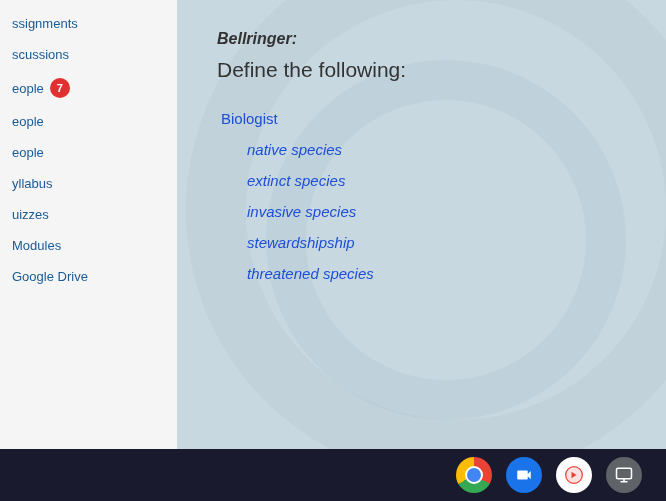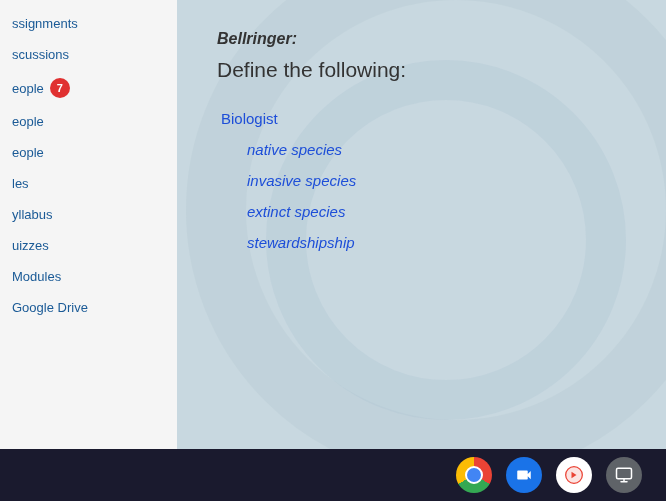--- a/index.html
+++ b/index.html
@@ -188,45 +188,43 @@
       <span>eople</span>
       <span class="badge">7</span>
     </div>
     <div class="sidebar-item">
       <span>eople</span>
     </div>
     <div class="sidebar-item">
       <span>eople</span>
     </div>
     <div class="sidebar-item">
-      <span>les</span>
-    </div>
-    <div class="sidebar-item">
       <span>yllabus</span>
     </div>
     <div class="sidebar-item">
       <span>uizzes</span>
     </div>
     <div class="sidebar-item">
       <span>Modules</span>
     </div>
     <div class="sidebar-item">
       <span>Google Drive</span>
     </div>
   </div>
 
   <div class="content">
     <div class="content-inner">
       <div class="section-title">Bellringer:</div>
       <div class="define-text">Define the following:</div>
       <div class="term">Biologist</div>
       <div class="term italic">native species</div>
+      <div class="term italic">extinct species</div>
       <div class="term italic">invasive species</div>
-      <div class="term italic">extinct species</div>
       <div class="term italic">stewardshipship</div>
+      <div class="term italic">threatened species</div>
     </div>
   </div>
 </div>
 
 <div class="taskbar">
   <div class="taskbar-icon chrome"></div>
   <div class="taskbar-icon video">
     <svg width="18" height="18" viewBox="0 0 24 24" fill="white">
         <path d="M17 10.5V7a1 1 0 00-1-1H4a1 1 0 00-1 1v10a1 1 0 001 1h12a1 1 0 001-1v-3.5l4 4v-11l-4 4z"></path>
       </svg>

